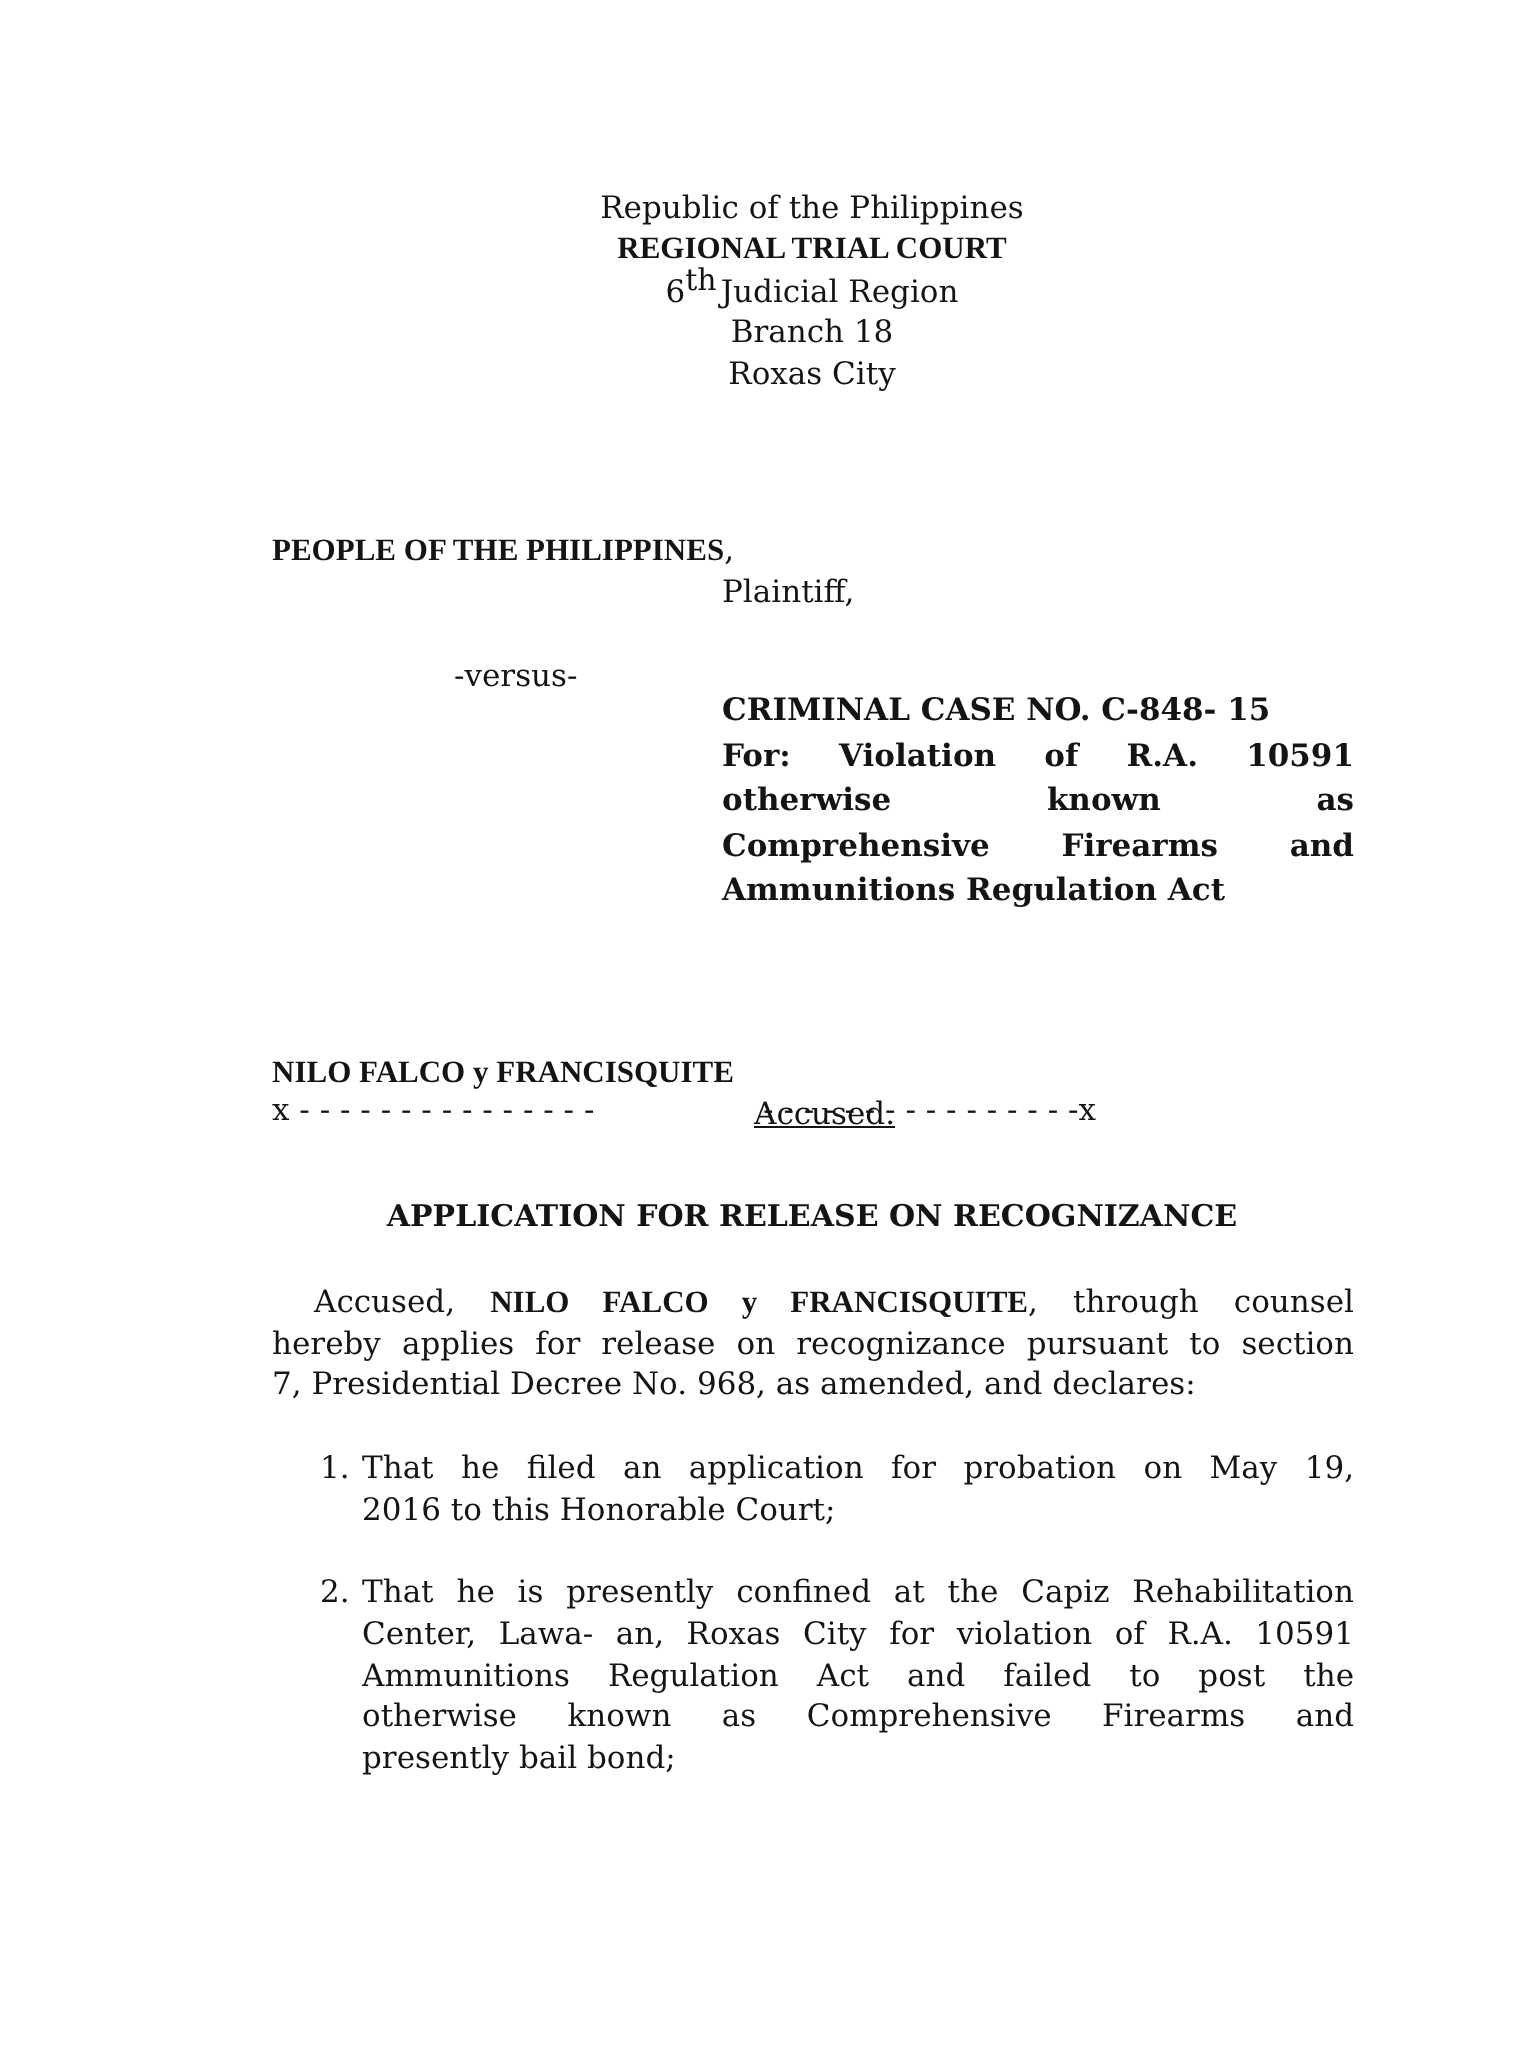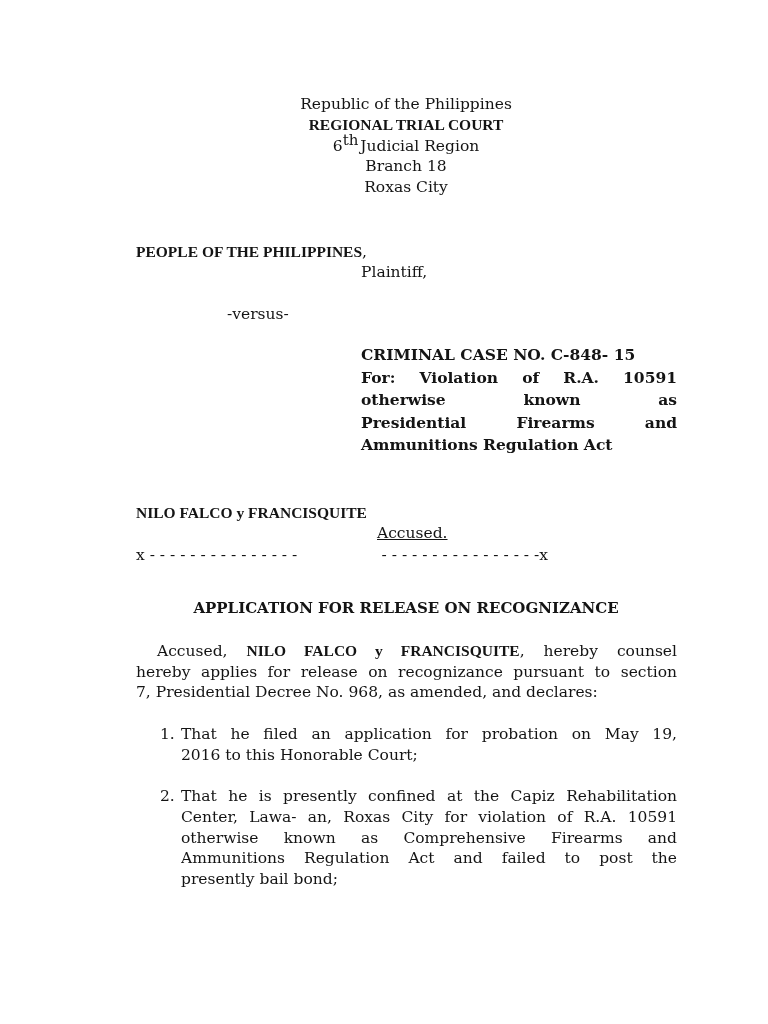--- a/index.html
+++ b/index.html
@@ -13,20 +13,21 @@
       position: relative;
       overflow: hidden;
       font-family: "DejaVu Serif", "Liberation Serif", serif;
       color: #141414;
       font-size: 15.5px;
     }
     .abs {
       position: absolute;
       white-space: nowrap;
       line-height: 21px;
+      margin-top: 24px;
     }
     .bold { font-weight: bold; font-family: Liberation Serif, serif; }
     .center-col {
       position: absolute;
       left: 206px;
       width: 400px;
       text-align: center;
       line-height: 20.8px;
     }
     .center-col div { white-space: nowrap; }
@@ -122,50 +123,50 @@
 
 <div class="abs" style="left:136px; top:241px;"><span class="bold">PEOPLE OF THE PHILIPPINES</span><span>,</span></div>
 <div class="abs" style="left:361px; top:262px;text-align:right;">Plaintiff,</div>
 
 <div class="abs" style="left:227px; top:304px;">-versus-</div>
 
 <div class="case-block">
   <div class="left">CRIMINAL CASE NO. C-848- 15</div>
   <div class="jl">For: Violation of R.A. 10591</div>
   <div class="jl">otherwise known as</div>
-  <div class="jl">Presidential Firearms and</div>
+  <div class="jl">Comprehensive Firearms and</div>
   <div class="left">Ammunitions Regulation Act</div>
 </div>
 
 <div class="abs bold" style="left:136px; top:502px;">NILO FALCO y FRANCISQUITE</div>
 <div class="abs" style="left:377px; top:523px;text-decoration:underline;">Accused.</div>
 
 <div class="separator">
   <span>x - - - - - - - - - - - - - - -</span>
   <span>- - - - - - - - - - - - - - - -x</span>
 </div>
 
 <div class="doc-title">APPLICATION FOR RELEASE ON RECOGNIZANCE</div>
 
 <div class="para">
-  <div class="jl indent"><span>Accused, </span><span class="bold">NILO FALCO y FRANCISQUITE</span><span>, hereby counsel</span></div>
+  <div class="jl indent"><span>Accused, </span><span class="bold">NILO FALCO y FRANCISQUITE</span><span>, through counsel</span></div>
   <div class="jl">hereby applies for release on recognizance pursuant to section</div>
   <div class="left">7, Presidential Decree No. 968, as amended, and declares:</div>
 </div>
 
 <div class="list-item" style="top:724px;">
   <span class="num">1.</span>
   <div class="body">
     <div class="jl">That  he filed  an application for  probation  on  May  19,</div>
     <div class="left">2016 to this Honorable Court;</div>
   </div>
 </div>
 
 <div class="list-item" style="top:786px;">
   <span class="num">2.</span>
   <div class="body">
     <div class="jl">That he is presently confined at the Capiz Rehabilitation</div>
     <div class="jl">Center, Lawa- an, Roxas City for violation of R.A. 10591</div>
+    <div class="jl">Ammunitions Regulation Act and failed to post the</div>
     <div class="jl">otherwise known as Comprehensive Firearms and</div>
-    <div class="jl">Ammunitions Regulation Act and failed to post the</div>
     <div class="left">presently bail bond;</div>
   </div>
 </div>
 
 </body></html>

